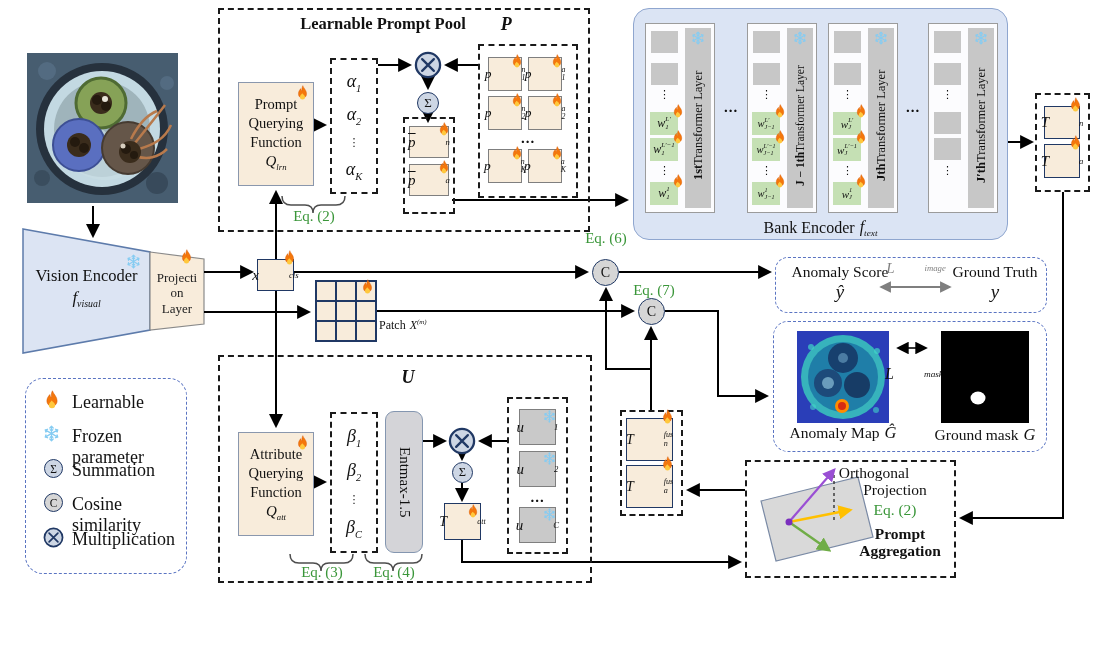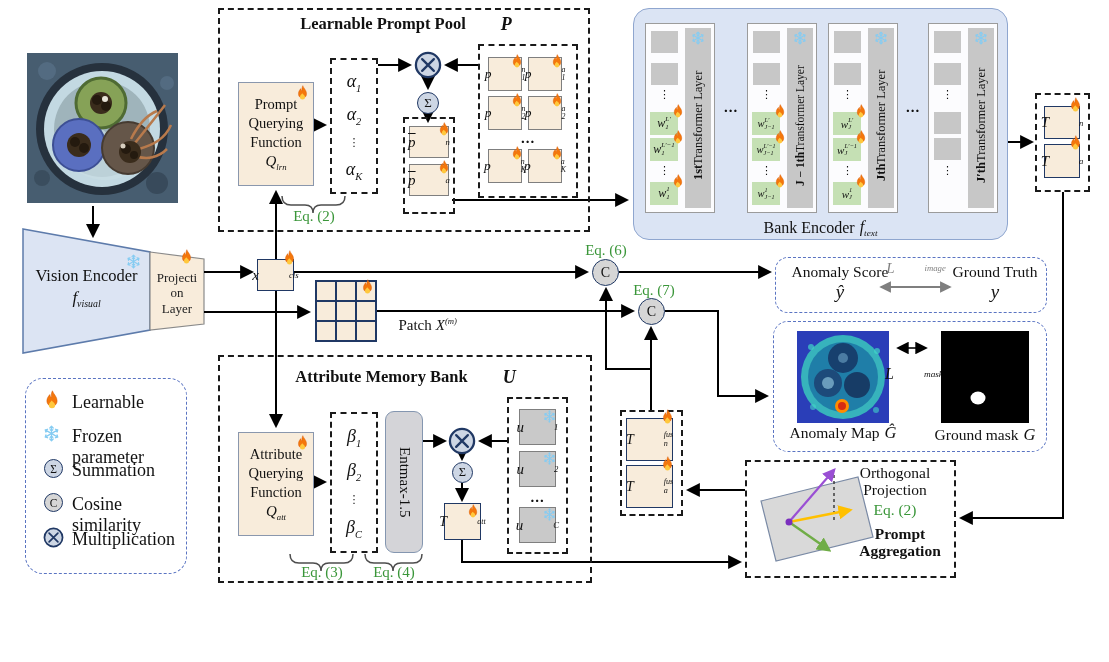--- a/index.html
+++ b/index.html
@@ -177,21 +177,21 @@
 <div class="abs" style="left:315px;top:280px;width:62px;height:62px;background:#f8ecdb;border:2.5px solid #203864">
   <div style="position:absolute;left:17.5px;top:0;width:2.5px;height:100%;background:#203864"></div>
   <div style="position:absolute;left:37.5px;top:0;width:2.5px;height:100%;background:#203864"></div>
   <div style="position:absolute;top:17.5px;left:0;height:2.5px;width:100%;background:#203864"></div>
   <div style="position:absolute;top:37.5px;left:0;height:2.5px;width:100%;background:#203864"></div>
 </div>
 <div class="icon" style="left:361px;top:279px;width:13px;height:15px"><svg viewBox="0 0 20 24">
         <path d="M10.5 1C12 5.5 16.5 8 16.5 14a6.5 6.5 0 0 1-13 0C3.5 10.2 5.6 7.8 7.3 5.7c.2 1.9.8 3.1 2.1 4C8.7 6.5 9.3 3.4 10.5 1z" fill="#f4770c" stroke="#d35400" stroke-width=".6"></path>
         <path d="M10 23a4 4 0 0 1-4-4c0-2.6 2.1-3.7 3.5-5.8 1.2 1.9 4.5 3.1 4.5 5.8a4 4 0 0 1-4 4z" fill="#ffc83d"></path>
       </svg></div>
-<div class="abs ctr" style="left:379px;top:316px;width:78px;height:18px;font-size:15px;gap:4px;justify-content:flex-end">
+<div class="abs ctr" style="left:379px;top:316px;width:78px;height:18px;font-size:12px;gap:4px;justify-content:flex-start">
   <span>Patch</span>
   <span class="math"><span class="mM">X</span><sup>(m)</sup></span>
 </div>
 
 <div class="abs dashk" style="left:218px;top:8px;width:372px;height:224px"></div>
 <div class="abs ctr" style="left:256px;top:13px;width:300px;height:22px">
   <span class="ttl">Learnable Prompt Pool</span>
   <span class="scriptcap">P</span>
 </div>
 <div class="abs col qbox" style="left:238px;top:82px;width:76px;height:104px">
@@ -524,21 +524,21 @@
       </svg></div>
 <div class="abs ctr beige navybd math" style="left:1044px;top:144px;width:36px;height:34px;font-size:15px">
       <span class="mM">T</span>
       <sub>a</sub>
     </div>
 <div class="icon" style="left:1069px;top:135px;width:13px;height:15px"><svg viewBox="0 0 20 24">
         <path d="M10.5 1C12 5.5 16.5 8 16.5 14a6.5 6.5 0 0 1-13 0C3.5 10.2 5.6 7.8 7.3 5.7c.2 1.9.8 3.1 2.1 4C8.7 6.5 9.3 3.4 10.5 1z" fill="#f4770c" stroke="#d35400" stroke-width=".6"></path>
         <path d="M10 23a4 4 0 0 1-4-4c0-2.6 2.1-3.7 3.5-5.8 1.2 1.9 4.5 3.1 4.5 5.8a4 4 0 0 1-4 4z" fill="#ffc83d"></path>
       </svg></div>
 
-<div class="abs eq" style="left:578px;top:242px;width:56px">Eq. (6)</div>
+<div class="abs eq" style="left:578px;top:230px;width:56px">Eq. (6)</div>
 <div class="abs circle ccircle" style="left:592px;top:259px;width:27px;height:27px;font-size:14px">
       <span>C</span>
     </div>
 <div class="abs eq" style="left:626px;top:282px;width:56px">Eq. (7)</div>
 <div class="abs circle ccircle" style="left:638px;top:298px;width:27px;height:27px;font-size:14px">
       <span>C</span>
     </div>
 
 <div class="abs dashb" style="left:775px;top:257px;width:272px;height:56px;border-radius:13px"></div>
 <div class="abs" style="left:784px;top:263px;width:112px;text-align:center;font-size:15.5px">Anomaly Score</div>
@@ -579,21 +579,20 @@
   <span>Anomaly Map</span>
   <span class="math" style="font-size:16.5px"><span class="mM">Ĝ</span></span>
 </div>
 <div class="abs ctr" style="left:929px;top:425px;width:112px;height:20px;font-size:15.5px;gap:5px">
   <span>Ground mask</span>
   <span class="math" style="font-size:16.5px"><span class="mM">G</span></span>
 </div>
 
 <div class="abs dashk" style="left:218px;top:355px;width:374px;height:228px"></div>
 <div class="abs ctr" style="left:258px;top:366px;width:295px;height:22px">
-  <span class="ttl">Attribute Memory Bank</span>
   <span class="scriptcap">U</span>
 </div>
 <div class="abs col qbox" style="left:238px;top:432px;width:76px;height:104px">
   <span>Attribute</span>
   <span>Querying</span>
   <span>Function</span>
   <span class="math" style="font-size:15px"><span class="mM">Q</span><sub>att</sub></span>
 </div>
 <div class="icon" style="left:296px;top:435px;width:13px;height:15px"><svg viewBox="0 0 20 24">
         <path d="M10.5 1C12 5.5 16.5 8 16.5 14a6.5 6.5 0 0 1-13 0C3.5 10.2 5.6 7.8 7.3 5.7c.2 1.9.8 3.1 2.1 4C8.7 6.5 9.3 3.4 10.5 1z" fill="#f4770c" stroke="#d35400" stroke-width=".6"></path>
@@ -694,21 +693,21 @@
         <span>fus</span>
         <span>a</span>
       </span>
     </div>
 <div class="icon" style="left:661px;top:456px;width:13px;height:15px"><svg viewBox="0 0 20 24">
         <path d="M10.5 1C12 5.5 16.5 8 16.5 14a6.5 6.5 0 0 1-13 0C3.5 10.2 5.6 7.8 7.3 5.7c.2 1.9.8 3.1 2.1 4C8.7 6.5 9.3 3.4 10.5 1z" fill="#f4770c" stroke="#d35400" stroke-width=".6"></path>
         <path d="M10 23a4 4 0 0 1-4-4c0-2.6 2.1-3.7 3.5-5.8 1.2 1.9 4.5 3.1 4.5 5.8a4 4 0 0 1-4 4z" fill="#ffc83d"></path>
       </svg></div>
 
 <div class="abs dashk" style="left:745px;top:460px;width:211px;height:118px"></div>
-<div class="abs" style="left:842px;top:464px;width:106px;text-align:center;font-size:15.5px">Orthogonal</div>
+<div class="abs" style="left:821px;top:464px;width:106px;text-align:center;font-size:15.5px">Orthogonal</div>
 <div class="abs" style="left:842px;top:481px;width:106px;text-align:center;font-size:15.5px">Projection</div>
 <div class="abs eq" style="left:855px;top:501px;width:80px;font-size:15.5px">Eq. (2)</div>
 <div class="abs" style="left:855px;top:525px;width:90px;text-align:center;font-size:15.5px;font-weight:bold">Prompt</div>
 <div class="abs" style="left:850px;top:542px;width:100px;text-align:center;font-size:15.5px;font-weight:bold">Aggregation</div>
 
 <div class="abs dashb" style="left:25px;top:378px;width:162px;height:196px;border-radius:18px"></div>
 <div class="icon" style="left:44px;top:390px;width:16px;height:19px"><svg viewBox="0 0 20 24">
         <path d="M10.5 1C12 5.5 16.5 8 16.5 14a6.5 6.5 0 0 1-13 0C3.5 10.2 5.6 7.8 7.3 5.7c.2 1.9.8 3.1 2.1 4C8.7 6.5 9.3 3.4 10.5 1z" fill="#f4770c" stroke="#d35400" stroke-width=".6"></path>
         <path d="M10 23a4 4 0 0 1-4-4c0-2.6 2.1-3.7 3.5-5.8 1.2 1.9 4.5 3.1 4.5 5.8a4 4 0 0 1-4 4z" fill="#ffc83d"></path>
       </svg></div>

